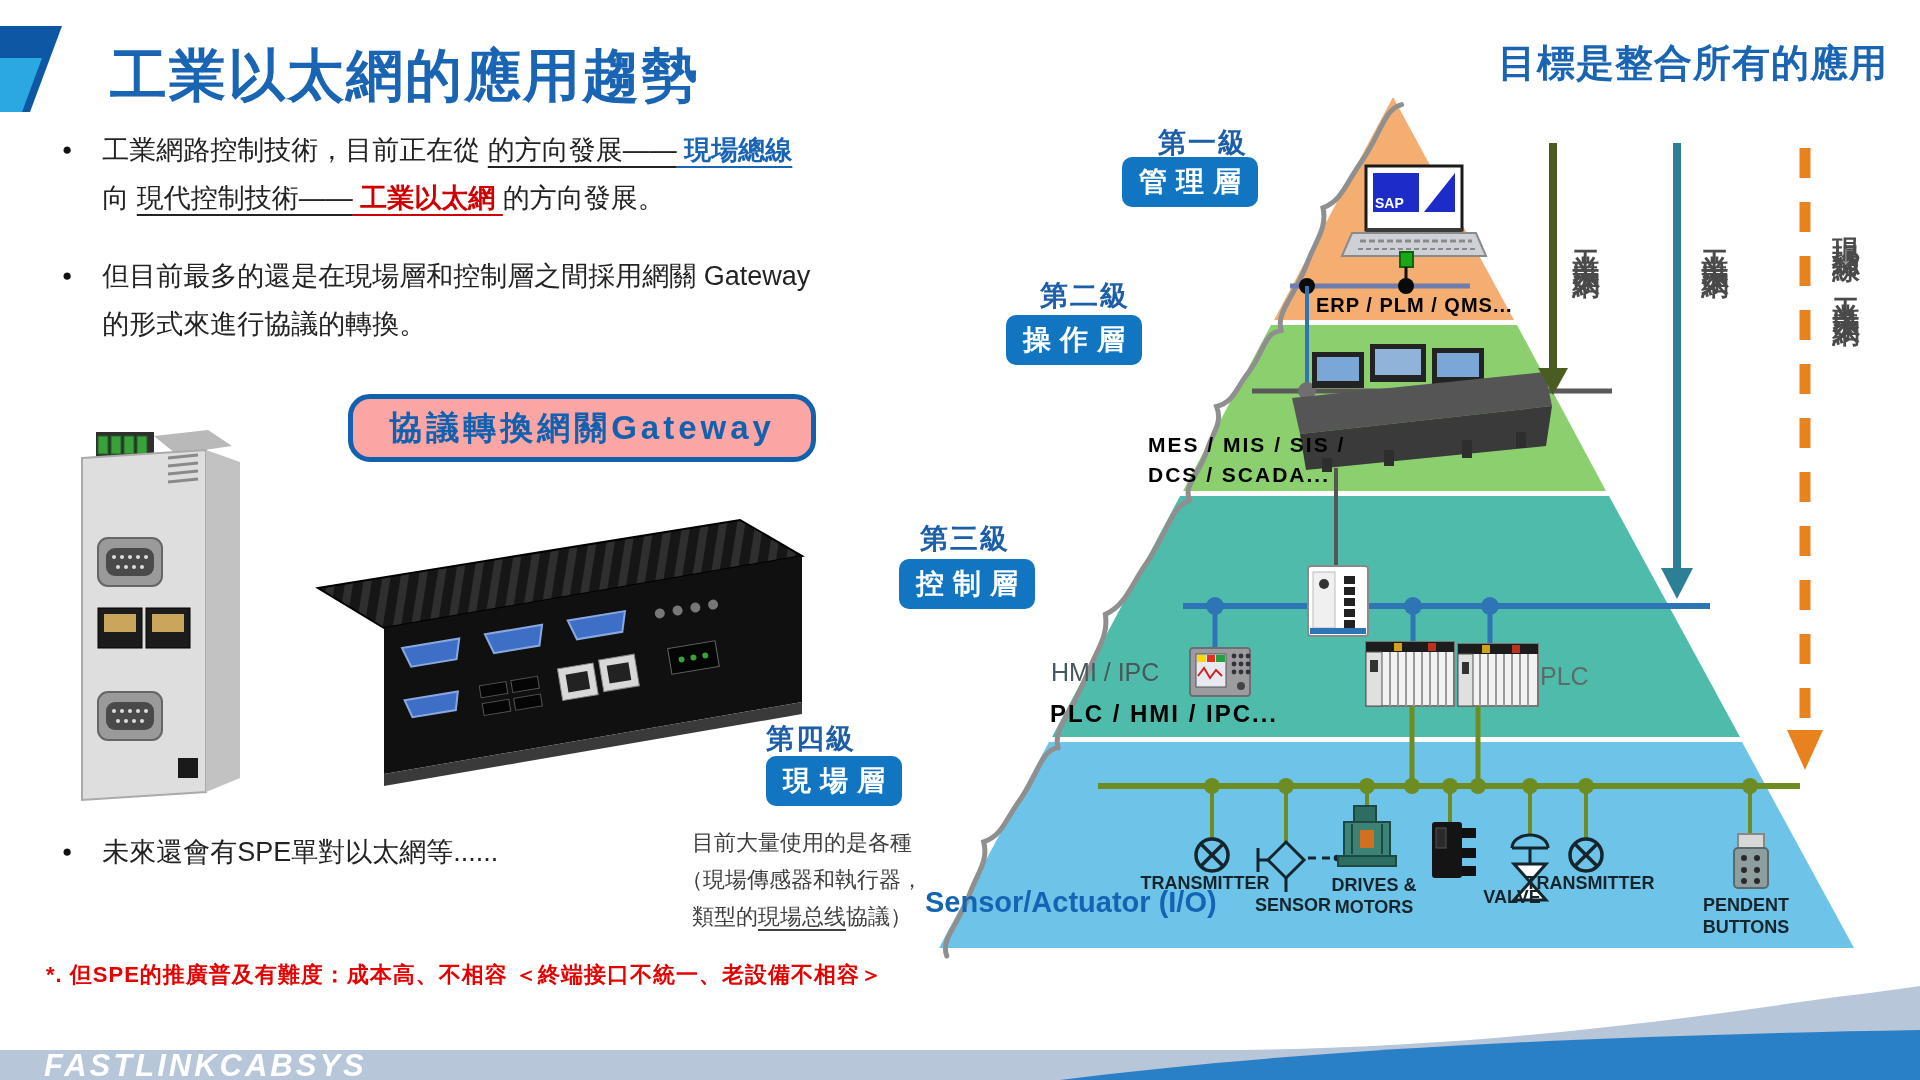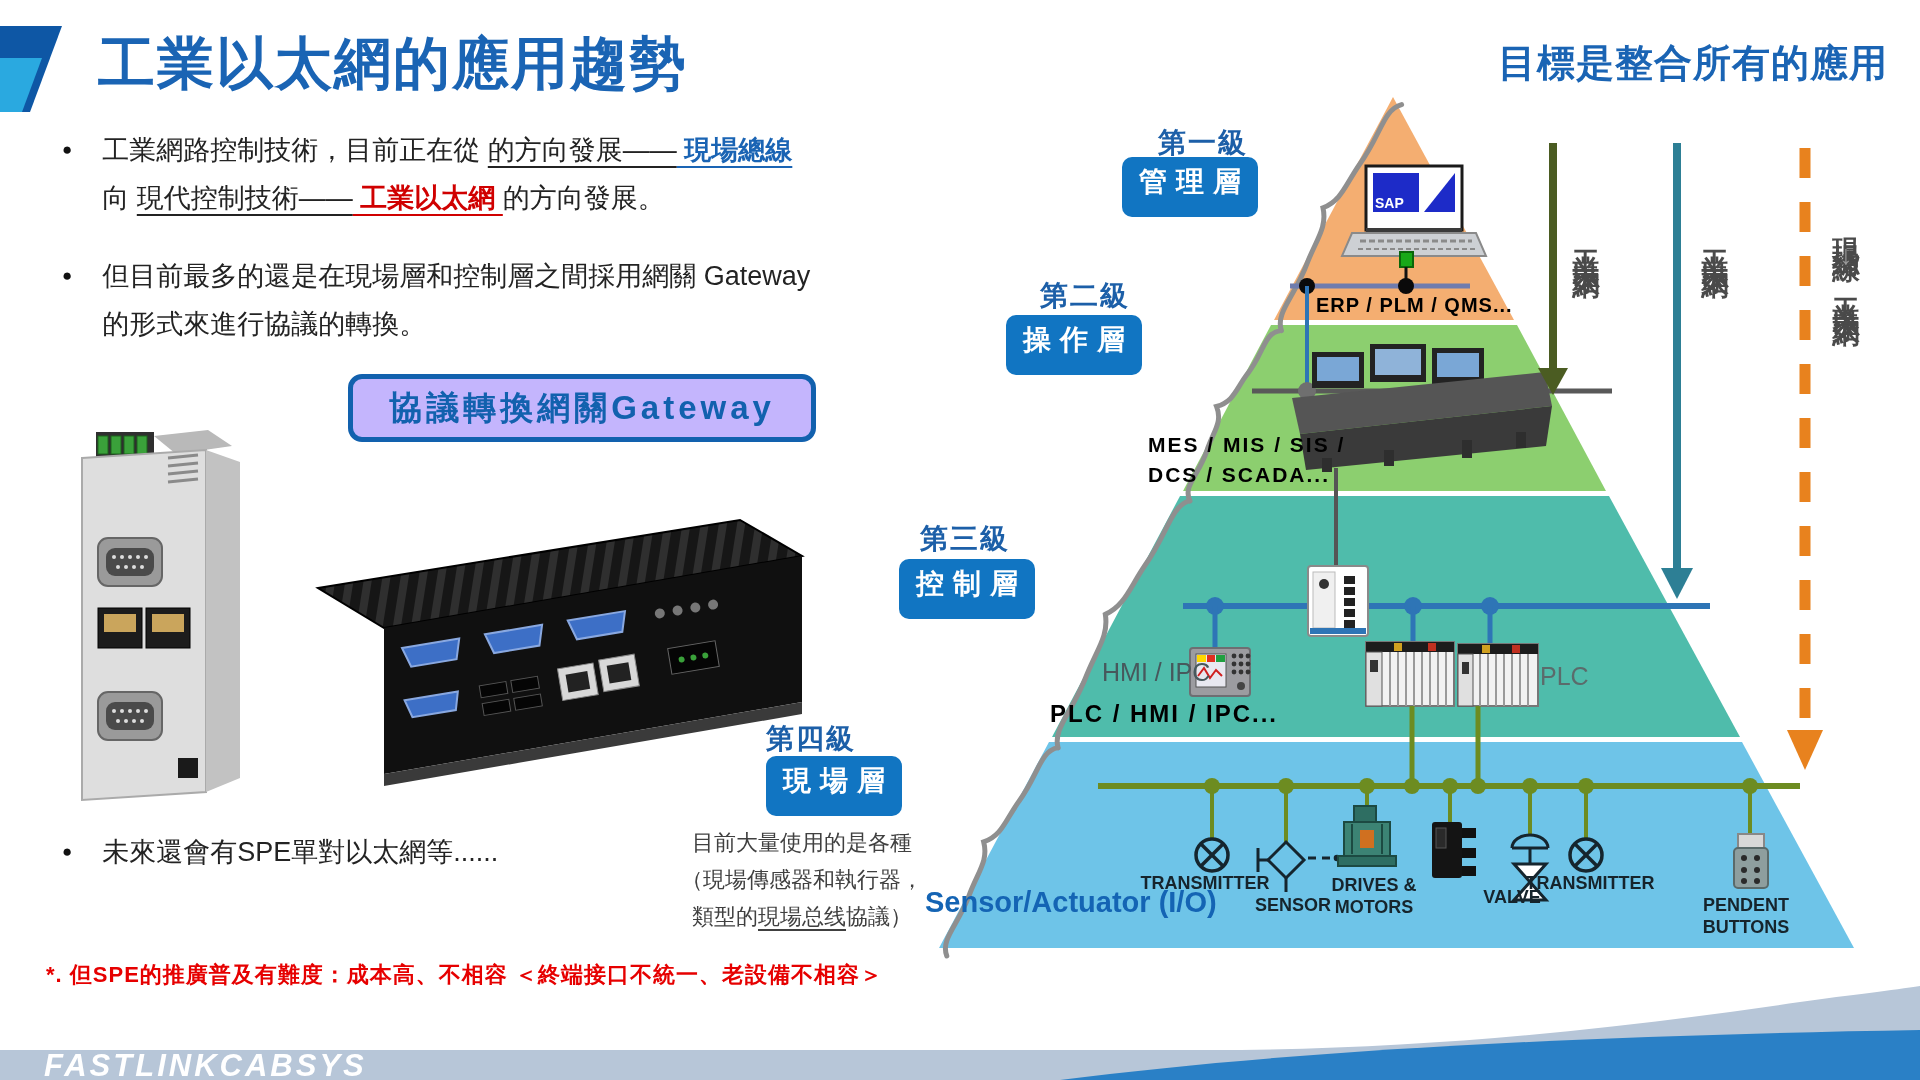--- a/index.html
+++ b/index.html
@@ -1,53 +1,53 @@
 <!DOCTYPE html>
 <html><head>
 <meta charset="utf-8">
 <style>
   html,body{margin:0;padding:0;background:#666;}
   .slide{position:relative;width:1920px;height:1080px;background:#ffffff;overflow:hidden;
          font-family:"Liberation Sans",sans-serif;color:#222;}
   .abs{position:absolute;}
   svg{display:block;}
   
-  .title{left:94px;top:22px;margin:4px;font-size:57px;font-weight:bold;color:#1a64b4;letter-spacing:2px;}
+  .title{left:94px;top:22px;margin:16px;font-size:57px;font-weight:bold;color:#1a64b4;letter-spacing:2px;}
   .goal-title{left:1498px;top:38px;font-size:38px;font-weight:bold;color:#1a64b4;letter-spacing:1px;}
   
   .bullet{display:flex;align-items:flex-start;font-size:27px;line-height:48px;color:#232323;}
   .bullet .dot{font-size:17px;line-height:48px;margin-right:30px;color:#111;}
   .b1{left:62px;top:126px;}
   .b2{left:62px;top:252px;}
   .b3{left:62px;top:828px;}
   .u{text-decoration:underline;text-underline-offset:7px;}
   .term-blue{color:#1a64b4;font-weight:bold;}
   .term-red{color:#d00000;font-weight:bold;}
   
-  .gateway-box{left:348px;top:374px;width:458px;height:58px;border:5px solid #1261ae;border-radius:14px;
+  .gateway-box{left:348px;top:394px;width:458px;height:58px;border:5px solid #1261ae;border-radius:22px;
                display:flex;align-items:center;justify-content:center;font-size:33px;font-weight:bold;
-               color:#1261ae;letter-spacing:4px;background:#c4b5fd;}
+               color:#1261ae;letter-spacing:4px;background:#fca5a5;}
   
   .footnote{left:46px;top:960px;font-size:22px;font-weight:600;color:#e60000;letter-spacing:1px;}
   .brand{left:44px;top:1048px;font-size:31px;font-weight:800;font-style:italic;color:#ffffff;letter-spacing:3px;}
   
   .rank{font-size:28px;font-weight:bold;color:#1c5fa8;letter-spacing:2px;}
   .rank1{left:1158px;top:124px;} .rank2{left:1040px;top:277px;}
   .rank3{left:920px;top:520px;}  .rank4{left:766px;top:720px;}
   .badge{background:#1175c2;color:#fff;font-size:28px;font-weight:bold;letter-spacing:9px;
-         padding:6px 8px 16px 17px;border-radius:10px;white-space:nowrap;}
+         padding:6px 8px 6px 17px;border-radius:10px;white-space:nowrap;}
   .badge1{left:1122px;top:157px;} .badge2{left:1006px;top:315px;}
   .badge3{left:899px;top:559px;}  .badge4{left:766px;top:756px;}
   
   .syslabel{font-weight:bold;color:#000000;white-space:nowrap;}
   .erp{left:1316px;top:294px;font-size:20px;letter-spacing:1px;}
   .mes{left:1148px;top:430px;font-size:21px;line-height:30px;letter-spacing:2px;}
   .plc-red{left:1050px;top:700px;font-size:24px;letter-spacing:2px;}
   .graylabel{color:#47585c;font-size:25px;white-space:nowrap;}
-  .hmi-ipc{left:1102px;top:658px;}
+  .hmi-ipc{left:1051px;top:658px;}
   .plc-gray{left:1540px;top:662px;color:#5b6b6b;}
   .sensor-actuator{left:925px;top:886px;font-size:29px;font-weight:bold;color:#1464b4;white-space:nowrap;}
   
   .field-note{left:652px;top:824px;width:300px;text-align:center;font-size:22px;color:#404040;line-height:37px;}
   .field-note .u{text-underline-offset:5px;}
   
   .devlabel{font-size:18px;font-weight:600;color:#16242c;text-align:center;transform:translateX(-50%);
             line-height:22px;white-space:nowrap;}
   .dl-t1{left:1205px;top:872px;} .dl-sensor{left:1293px;top:894px;}
   .dl-drives{left:1374px;top:874px;} .dl-valve{left:1512px;top:886px;}

